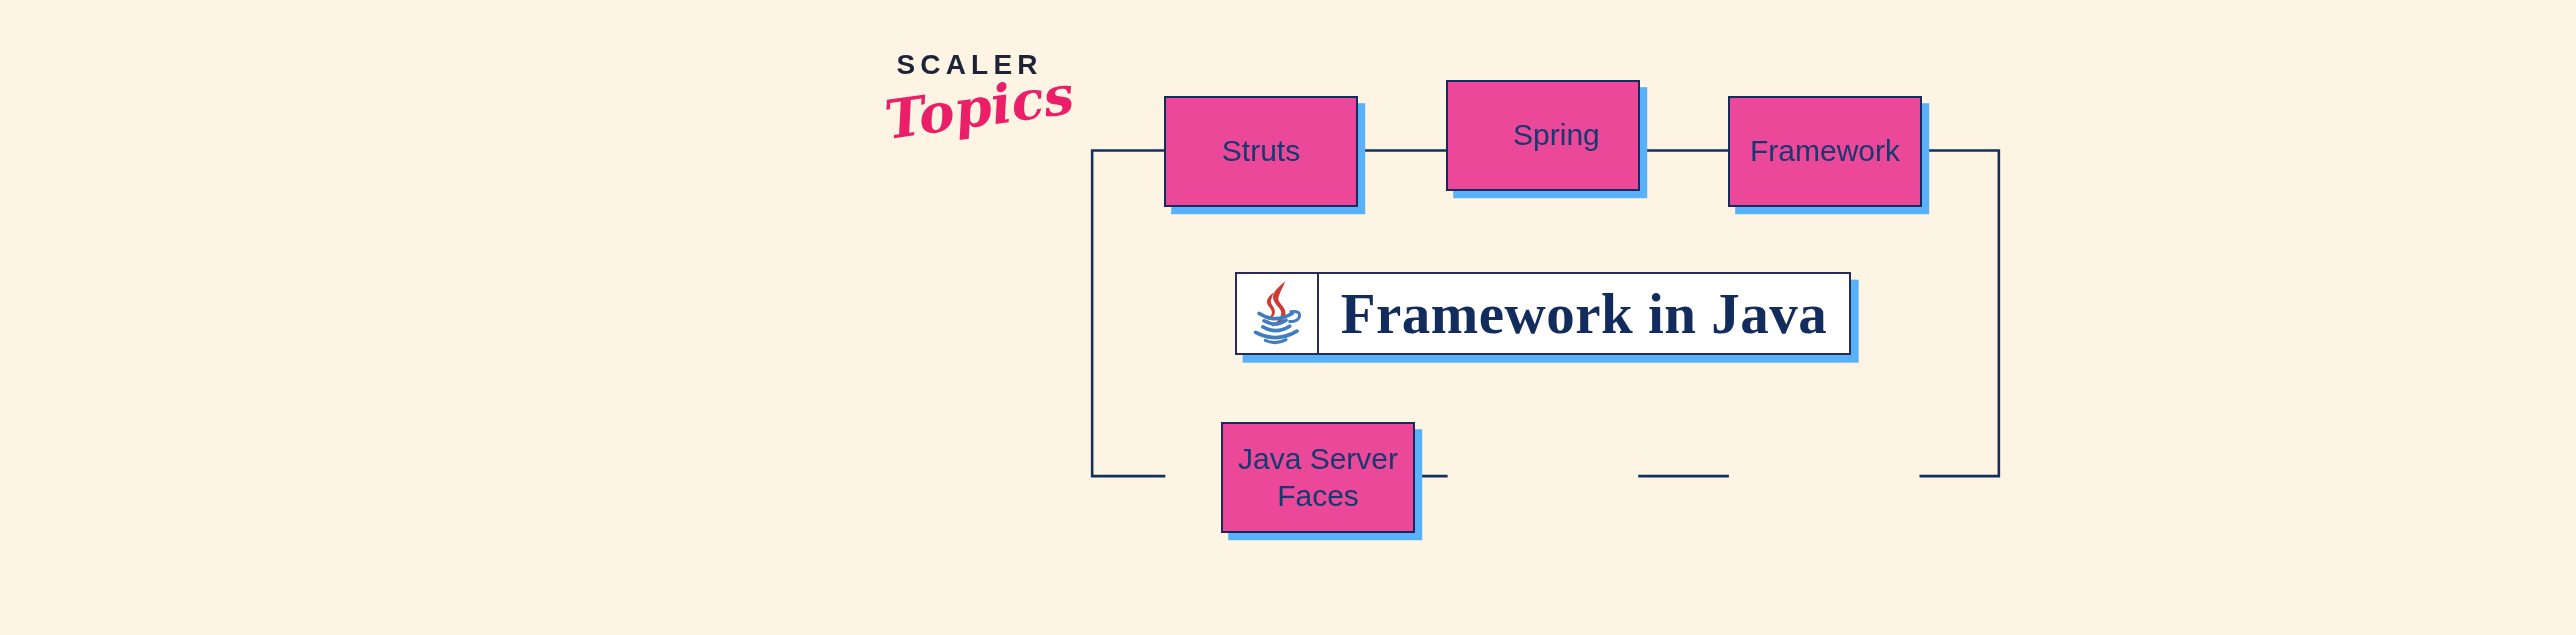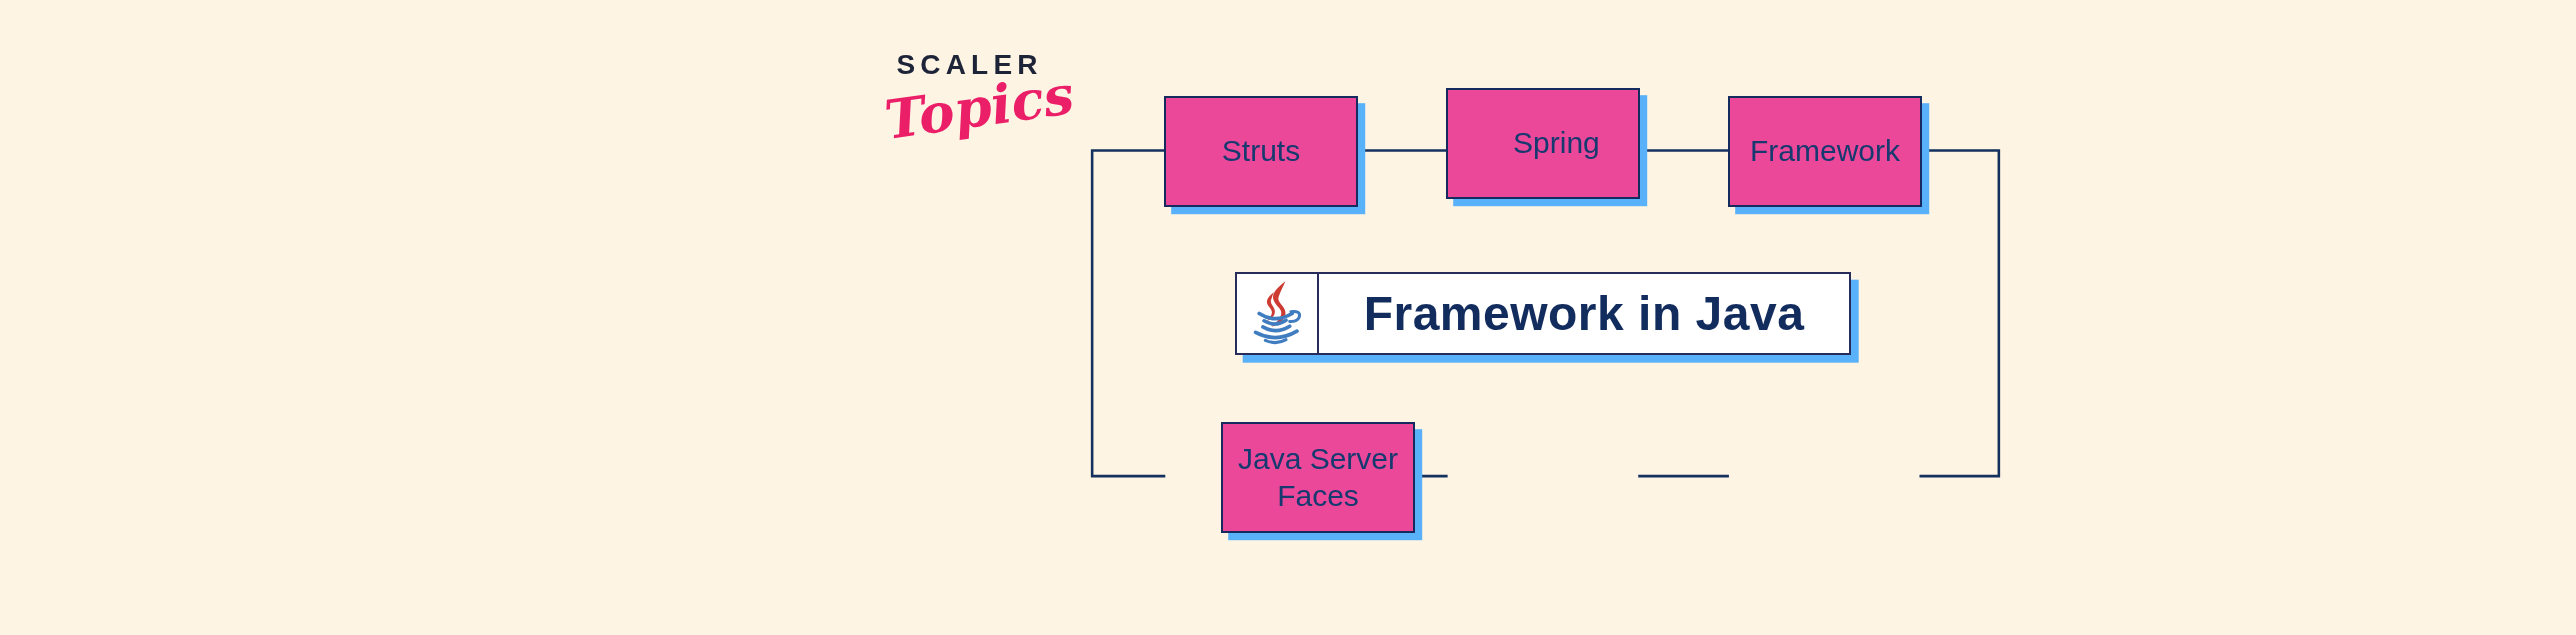--- a/index.html
+++ b/index.html
@@ -41,21 +41,21 @@
     background:#ec4899;
     border:2.6px solid #152b5e;
     box-shadow:7.2px 7.2px 0 #58b1f9;
     display:flex; align-items:center; justify-content:center;
     text-align:center;
     font-size:30px; line-height:1.22;
     color:#16396f;
     padding:0 5.2px;
   }
   .n-struts     { left:1164px; top:96px; }
-  .n-spring     { left:1446px; top:88px;padding-left:32px; }
+  .n-spring     { left:1446px; top:80px;padding-left:32px; }
   .n-hibernate  { left:1728px; top:96px; }
   .n-jsf        { left:1221px; top:422px; }
   .n-gwt        { left:1446px; top:422px; }
   .n-dropwizard { left:1727px; top:422px; }
 
   
   .center-box {
     position:absolute; left:1235px; top:272px;
     width:616px; height:83px;
     box-sizing:border-box;
@@ -66,23 +66,24 @@
   }
   .icon-cell {
     width:82px; box-sizing:border-box;
     border-right:2.6px solid #272c5a;
     display:flex; align-items:center; justify-content:center;
     background:#ffffff;
   }
   .title-cell {
     flex:1;
     display:flex; align-items:center; justify-content:center;
-    font-size:48px; font-weight:700;
+    font-size:57px; font-weight:700;
     color:#132c5e;
     letter-spacing:0.5px;
+    font-family:Liberation Serif, serif;
   }
   .java-icon { display:block; }
   .java-icon .steam { fill:#ce3b33; }
   .java-icon .cup   { stroke:#3f7dc0; stroke-linecap:round; fill:none; }
 </style>
 </head>
 <body>
 
 <div class="canvas">
 

